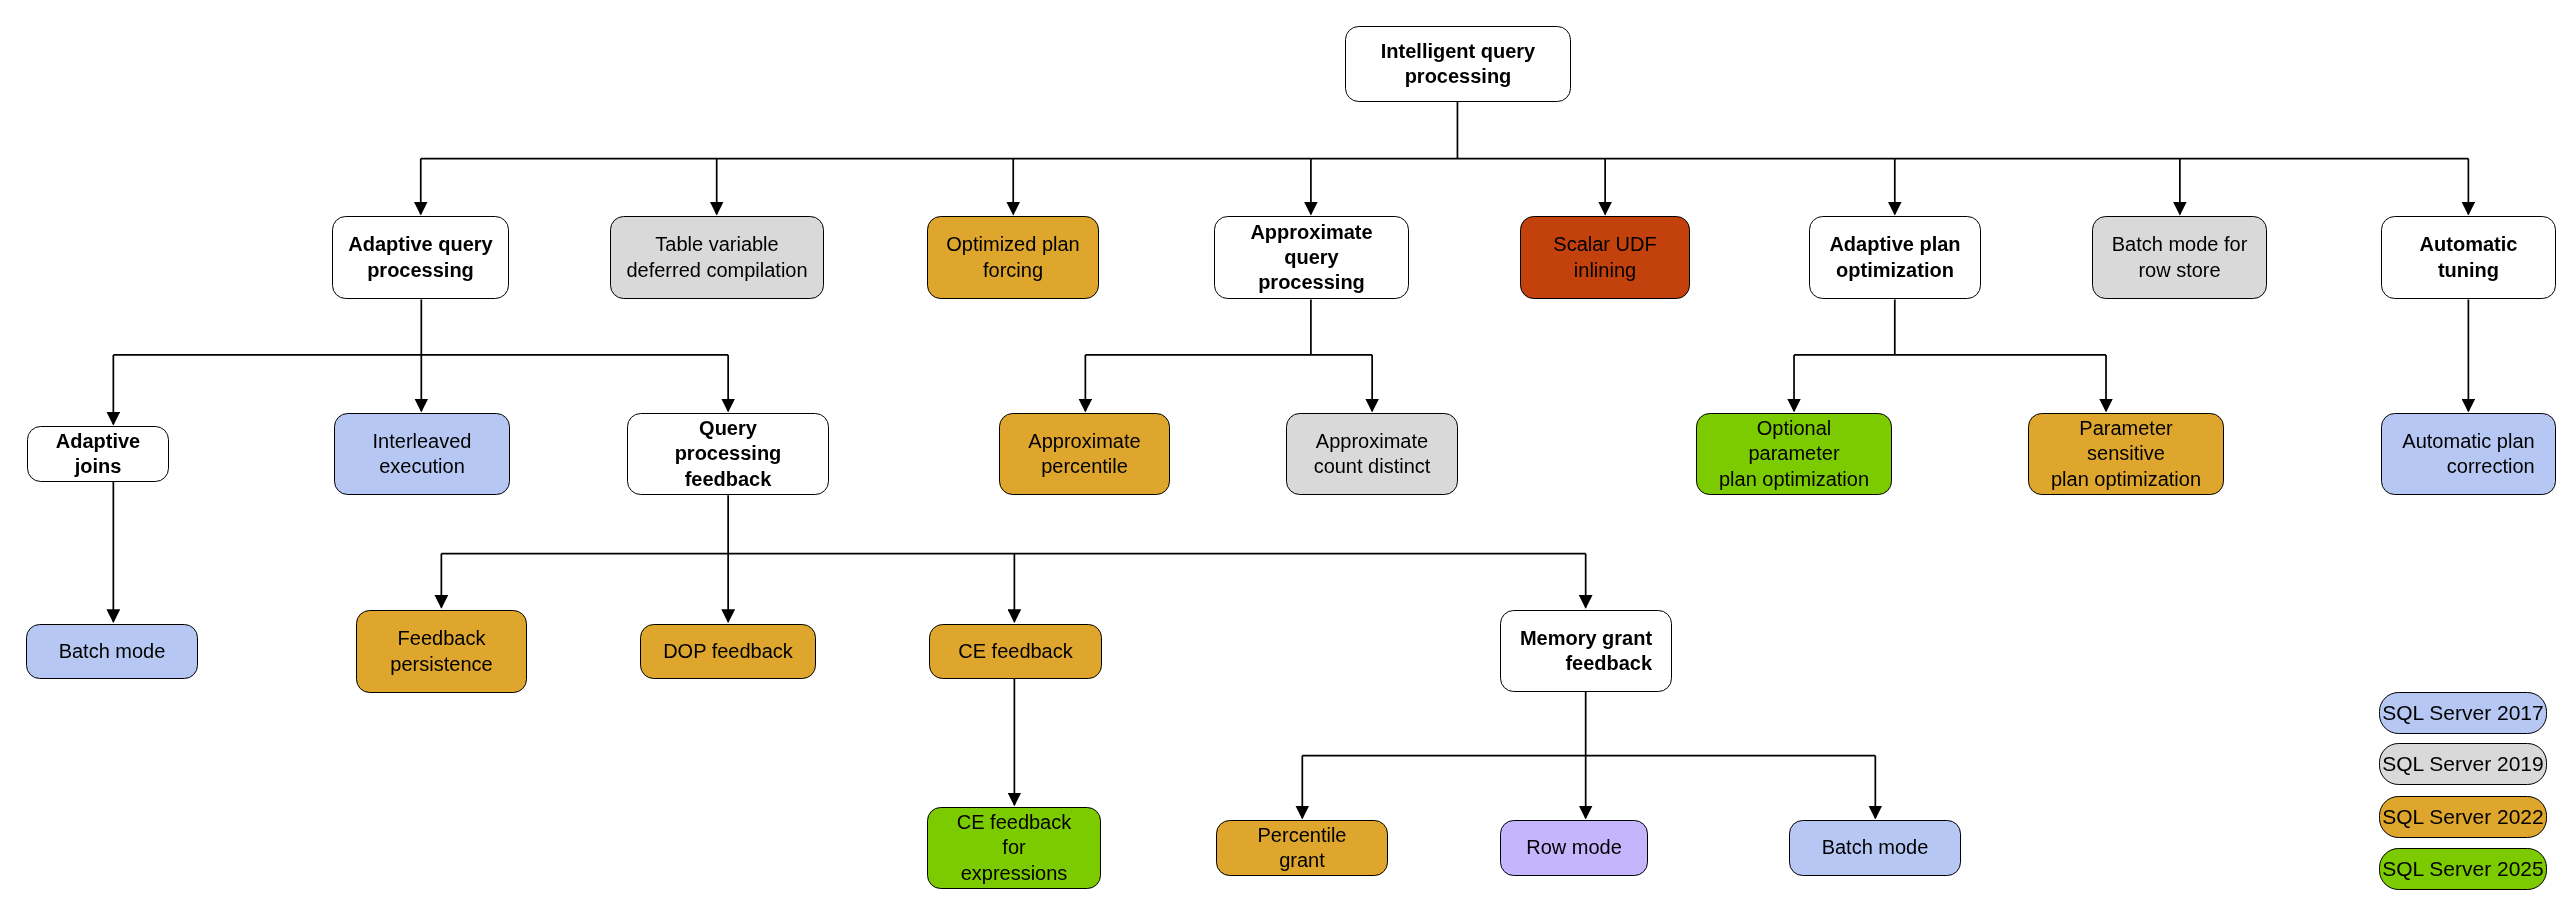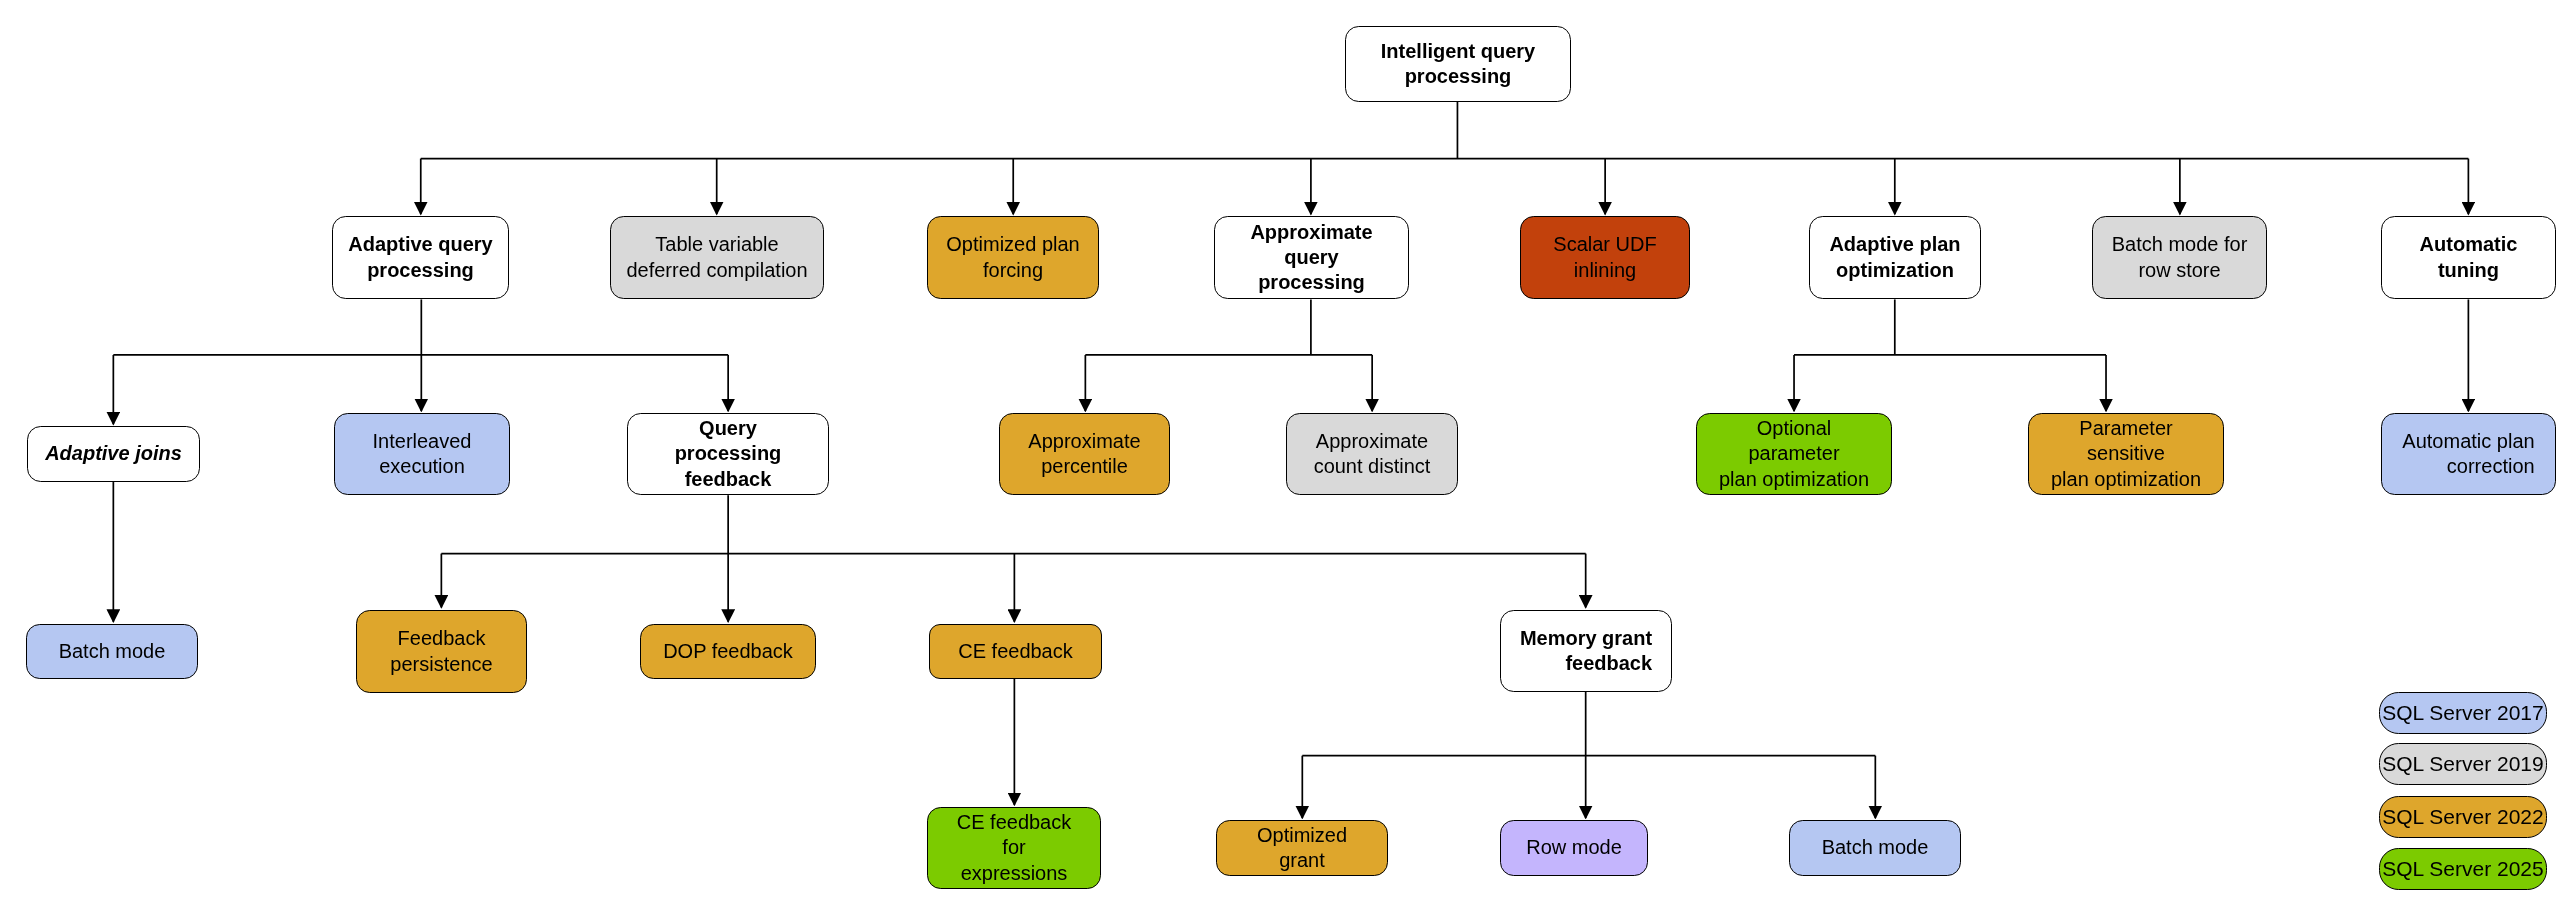--- a/index.html
+++ b/index.html
@@ -89,47 +89,47 @@
 query processing</span></div>
   <div class="node" style="left: 1520px; top: 216px; width: 170px; height: 83px; background: #c2410c;"><span>Scalar UDF
 inlining</span></div>
   <div class="node cat" style="left: 1809px; top: 216px; width: 172px; height: 83px; background: rgb(255, 255, 255);"><span>Adaptive plan
 optimization</span></div>
   <div class="node" style="left: 2092px; top: 216px; width: 175px; height: 83px; background: rgb(217, 217, 217);"><span>Batch mode for
 row store</span></div>
   <div class="node cat" style="left: 2381px; top: 216px; width: 175px; height: 83px; background: rgb(255, 255, 255);"><span>Automatic
 tuning</span></div>
 
-  <div class="node cat" style="left: 27px; top: 426px; width: 173px; height: 56px; background: rgb(255, 255, 255); font-style: italic;"><span>Adaptive joins</span></div>
+  <div class="node cat" style="left: 27px; top: 426px; width: 142px; height: 56px; background: rgb(255, 255, 255);"><span>Adaptive joins</span></div>
   <div class="node" style="left: 334px; top: 413px; width: 176px; height: 82px; background: rgb(181, 199, 242);"><span>Interleaved
 execution</span></div>
   <div class="node cat" style="left: 627px; top: 413px; width: 202px; height: 82px; background: rgb(255, 255, 255);"><span>Query processing
 feedback</span></div>
   <div class="node" style="left: 999px; top: 413px; width: 171px; height: 82px; background: rgb(222, 166, 44);"><span>Approximate
 percentile</span></div>
   <div class="node" style="left: 1286px; top: 413px; width: 172px; height: 82px; background: rgb(217, 217, 217);"><span>Approximate
 count distinct</span></div>
   <div class="node" style="left: 1696px; top: 413px; width: 196px; height: 82px; background: rgb(124, 203, 0);"><span>Optional parameter
 plan optimization</span></div>
   <div class="node" style="left: 2008px; top: 413px; width: 196px; height: 82px; background: rgb(222, 166, 44); margin-left: 20px;"><span>Parameter sensitive
 plan optimization</span></div>
   <div class="node" style="left: 2381px; top: 413px; width: 175px; height: 82px; background: rgb(181, 199, 242); text-align: right;"><span>Automatic plan
 correction</span></div>
 
   <div class="node" style="left: 26px; top: 624px; width: 172px; height: 55px; background: rgb(181, 199, 242);"><span>Batch mode</span></div>
   <div class="node" style="left: 356px; top: 610px; width: 171px; height: 83px; background: rgb(222, 166, 44);"><span>Feedback
 persistence</span></div>
   <div class="node" style="left: 640px; top: 624px; width: 176px; height: 55px; background: rgb(222, 166, 44);"><span>DOP feedback</span></div>
-  <div class="node" style="left: 929px; top: 624px; width: 173px; height: 55px; background: rgb(222, 166, 44); border-radius: 11px;"><span>CE feedback</span></div>
+  <div class="node" style="left: 929px; top: 624px; width: 173px; height: 55px; background: rgb(222, 166, 44);"><span>CE feedback</span></div>
   <div class="node cat" style="left: 1500px; top: 610px; width: 172px; height: 82px; background: rgb(255, 255, 255); text-align: right;"><span>Memory grant
 feedback</span></div>
 
   <div class="node" style="left: 927px; top: 807px; width: 174px; height: 82px; background: rgb(124, 203, 0);"><span>CE feedback for
 expressions</span></div>
-  <div class="node" style="left: 1216px; top: 820px; width: 172px; height: 56px; background: rgb(222, 166, 44);"><span>Optimized grant</span></div>
+  <div class="node" style="left: 1216px; top: 820px; width: 172px; height: 56px; background: rgb(222, 166, 44);"><span>Percentile grant</span></div>
   <div class="node" style="left: 1500px; top: 820px; width: 148px; height: 56px; background: #c4b5fd;"><span>Row mode</span></div>
   <div class="node" style="left: 1789px; top: 820px; width: 172px; height: 56px; background: rgb(181, 199, 242);"><span>Batch mode</span></div>
 
   <div>
     <div class="legend-item" style="left: 2379px; top: 692px; width: 168px; height: 42px; background: rgb(181, 199, 242);">
         <span>SQL Server 2017</span>
       </div>
     <div class="legend-item" style="left: 2379px; top: 743px; width: 168px; height: 42px; background: rgb(217, 217, 217);">
         <span>SQL Server 2019</span>
       </div>

